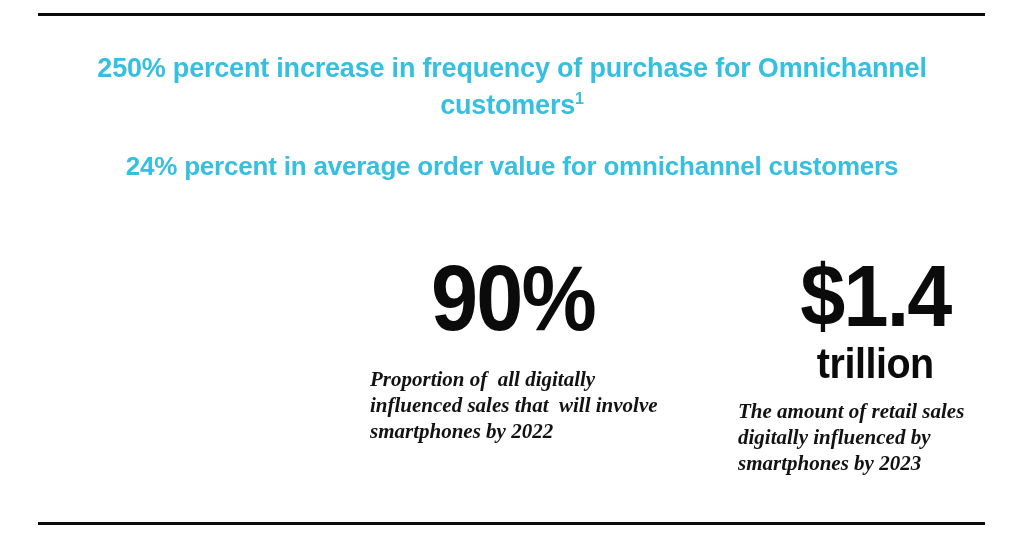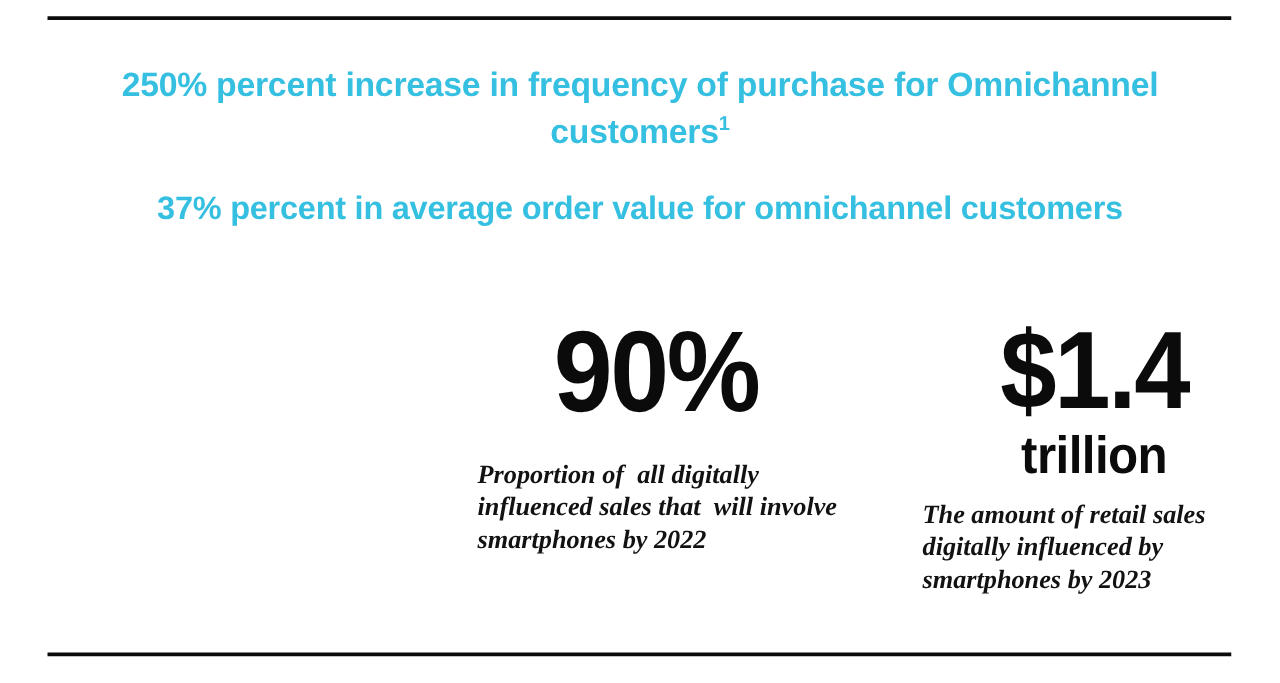--- a/index.html
+++ b/index.html
@@ -70,21 +70,21 @@
     left: 0;
     top: 250px;
     width: 1024px;
     height: 250px;
   }
   .stat-col {
     position: absolute;
     top: 0;
   }
   .stat-col-1 { left: 18px;  width: 330px; }
-  .stat-col-2 { left: 370px; width: 330px; }
+  .stat-col-2 { left: 358px; width: 330px; }
   .stat-col-3 { left: 721px; width: 318px; }
 
   .stat-number {
     font-family: "Liberation Sans", sans-serif;
     font-weight: bold;
     color: #0b0b0b;
     font-size: 92px;
     line-height: 96px;
     text-align: center;
     letter-spacing: -2px;
@@ -138,21 +138,21 @@
 </head>
 <body>
 
 <div class="slide">
 
   <div class="rule rule-top"></div>
 
   <div class="headlines">
     <div class="headline headline-1"><span>250% percent increase in frequency of purchase for Omnichannel customers</span><sup>1</sup></div>
 
-    <div class="headline headline-2">37% percent in average order value for omnichannel customers</div>
+    <div class="headline headline-2">24% percent in average order value for omnichannel customers</div>
   </div>
 
   <div class="stats">
 
 
     <div class="stat-col stat-col-2">
       <div class="stat-number">90%</div>
       <div class="stat-caption">Proportion of  all digitally influenced sales that  will involve smartphones by 2022</div>
     </div>
 

